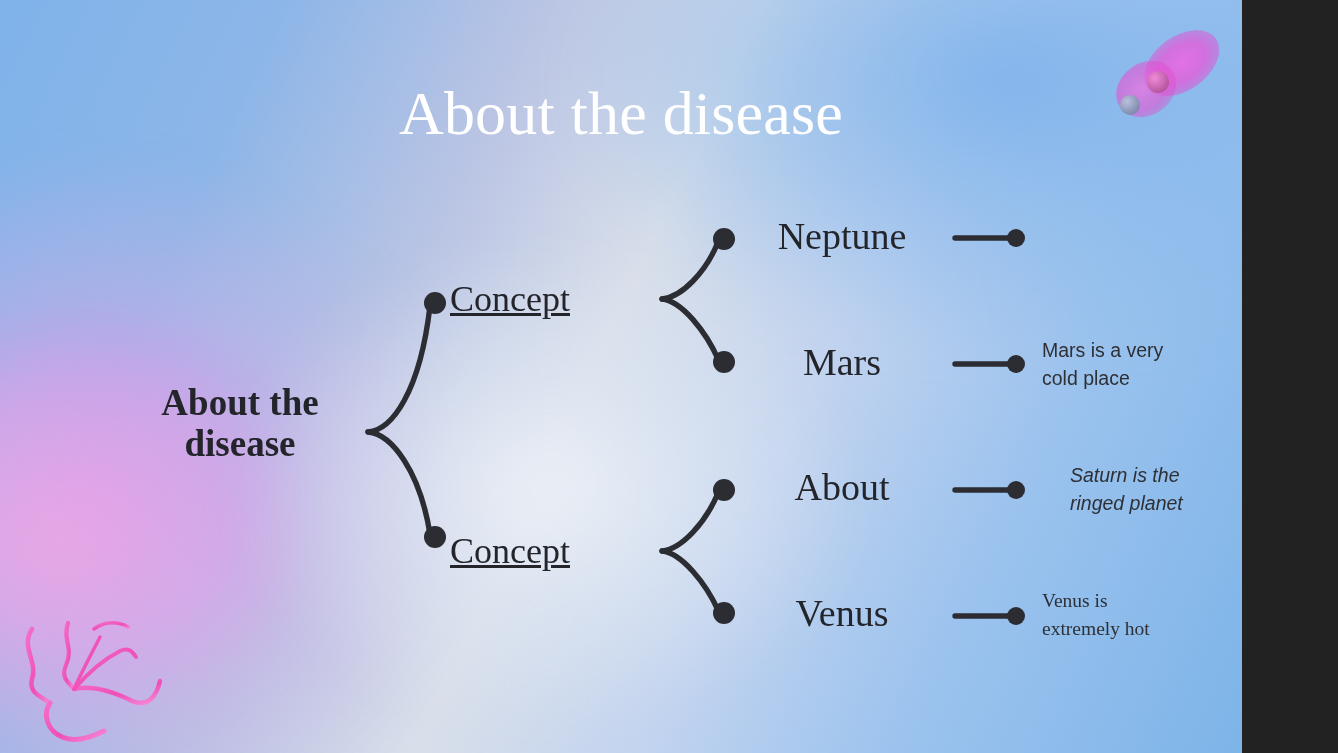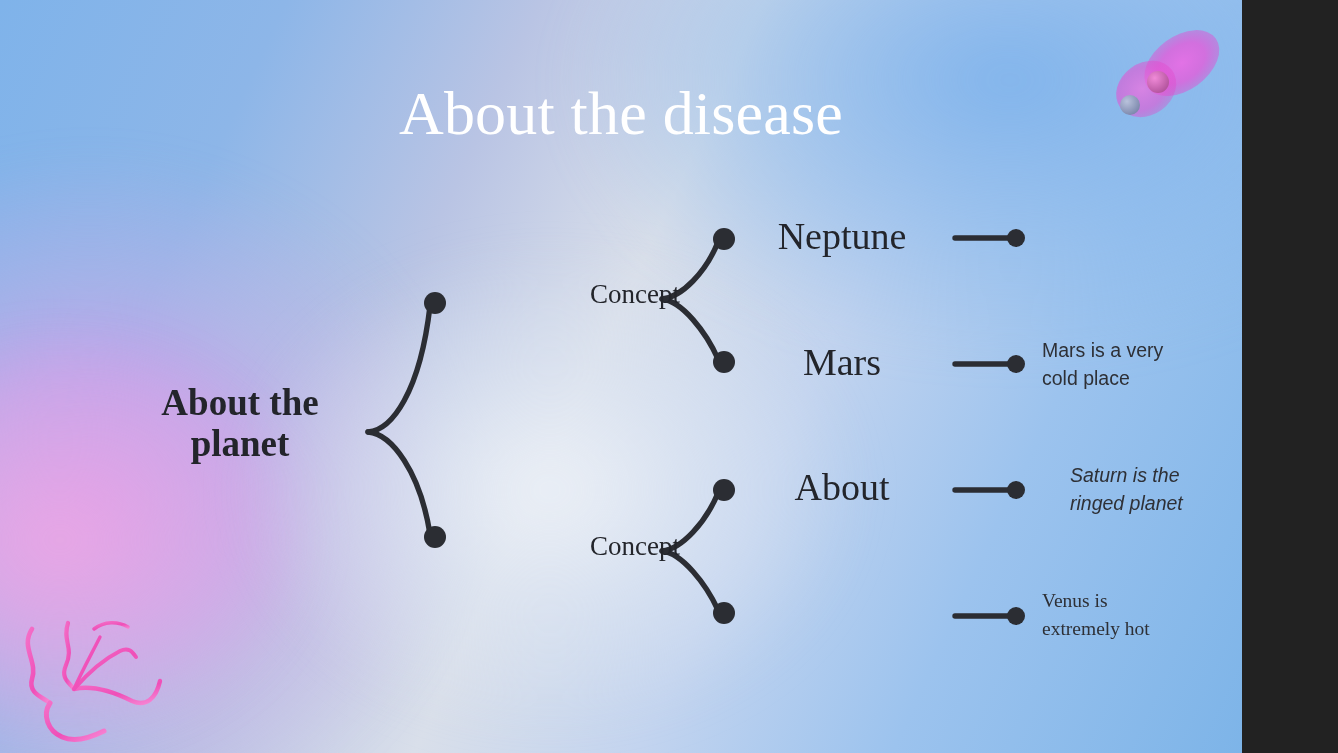--- a/index.html
+++ b/index.html
@@ -122,22 +122,23 @@
   #root-label {
     left: 110px;
     top: 382px;
     width: 260px;
     text-align: center;
     font-size: 37px;
     font-weight: 700;
   }
   .concept-label {
     width: 230px;
-    text-align: right;
-    font-size: 27px;
+    text-align: left;
+    font-size: 36px;
+    text-decoration: underline;
   }
   #concept-1 { left: 450px; top: 279px; }
   #concept-2 { left: 450px; top: 531px; }
 
   .planet-label {
     width: 220px;
     text-align: center;
     font-size: 38px;
   }
   #planet-neptune { left: 732px; top: 215px; }
@@ -254,28 +255,29 @@
         <circle cx="724" cy="613" r="11"></circle>
 
         <circle cx="1016" cy="238" r="9"></circle>
         <circle cx="1016" cy="364" r="9"></circle>
         <circle cx="1016" cy="490" r="9"></circle>
         <circle cx="1016" cy="616" r="9"></circle>
       </g>
     </svg>
 
     <div class="node-label" id="root-label">About the
-planet</div>
+disease</div>
 
     <div class="node-label concept-label" id="concept-1">Concept</div>
     <div class="node-label concept-label" id="concept-2">Concept</div>
 
     <div class="node-label planet-label" id="planet-neptune">Neptune</div>
     <div class="node-label planet-label" id="planet-mars">Mars</div>
     <div class="node-label planet-label" id="planet-saturn">About</div>
+    <div class="node-label planet-label" id="planet-venus">Venus</div>
 
     <div class="desc-text" id="desc-mars">Mars is a very
 cold place</div>
     <div class="desc-text" id="desc-saturn">Saturn is the
 ringed planet</div>
     <div class="desc-text" id="desc-venus">Venus is
 extremely hot</div>
 
   </div>
 </div>

